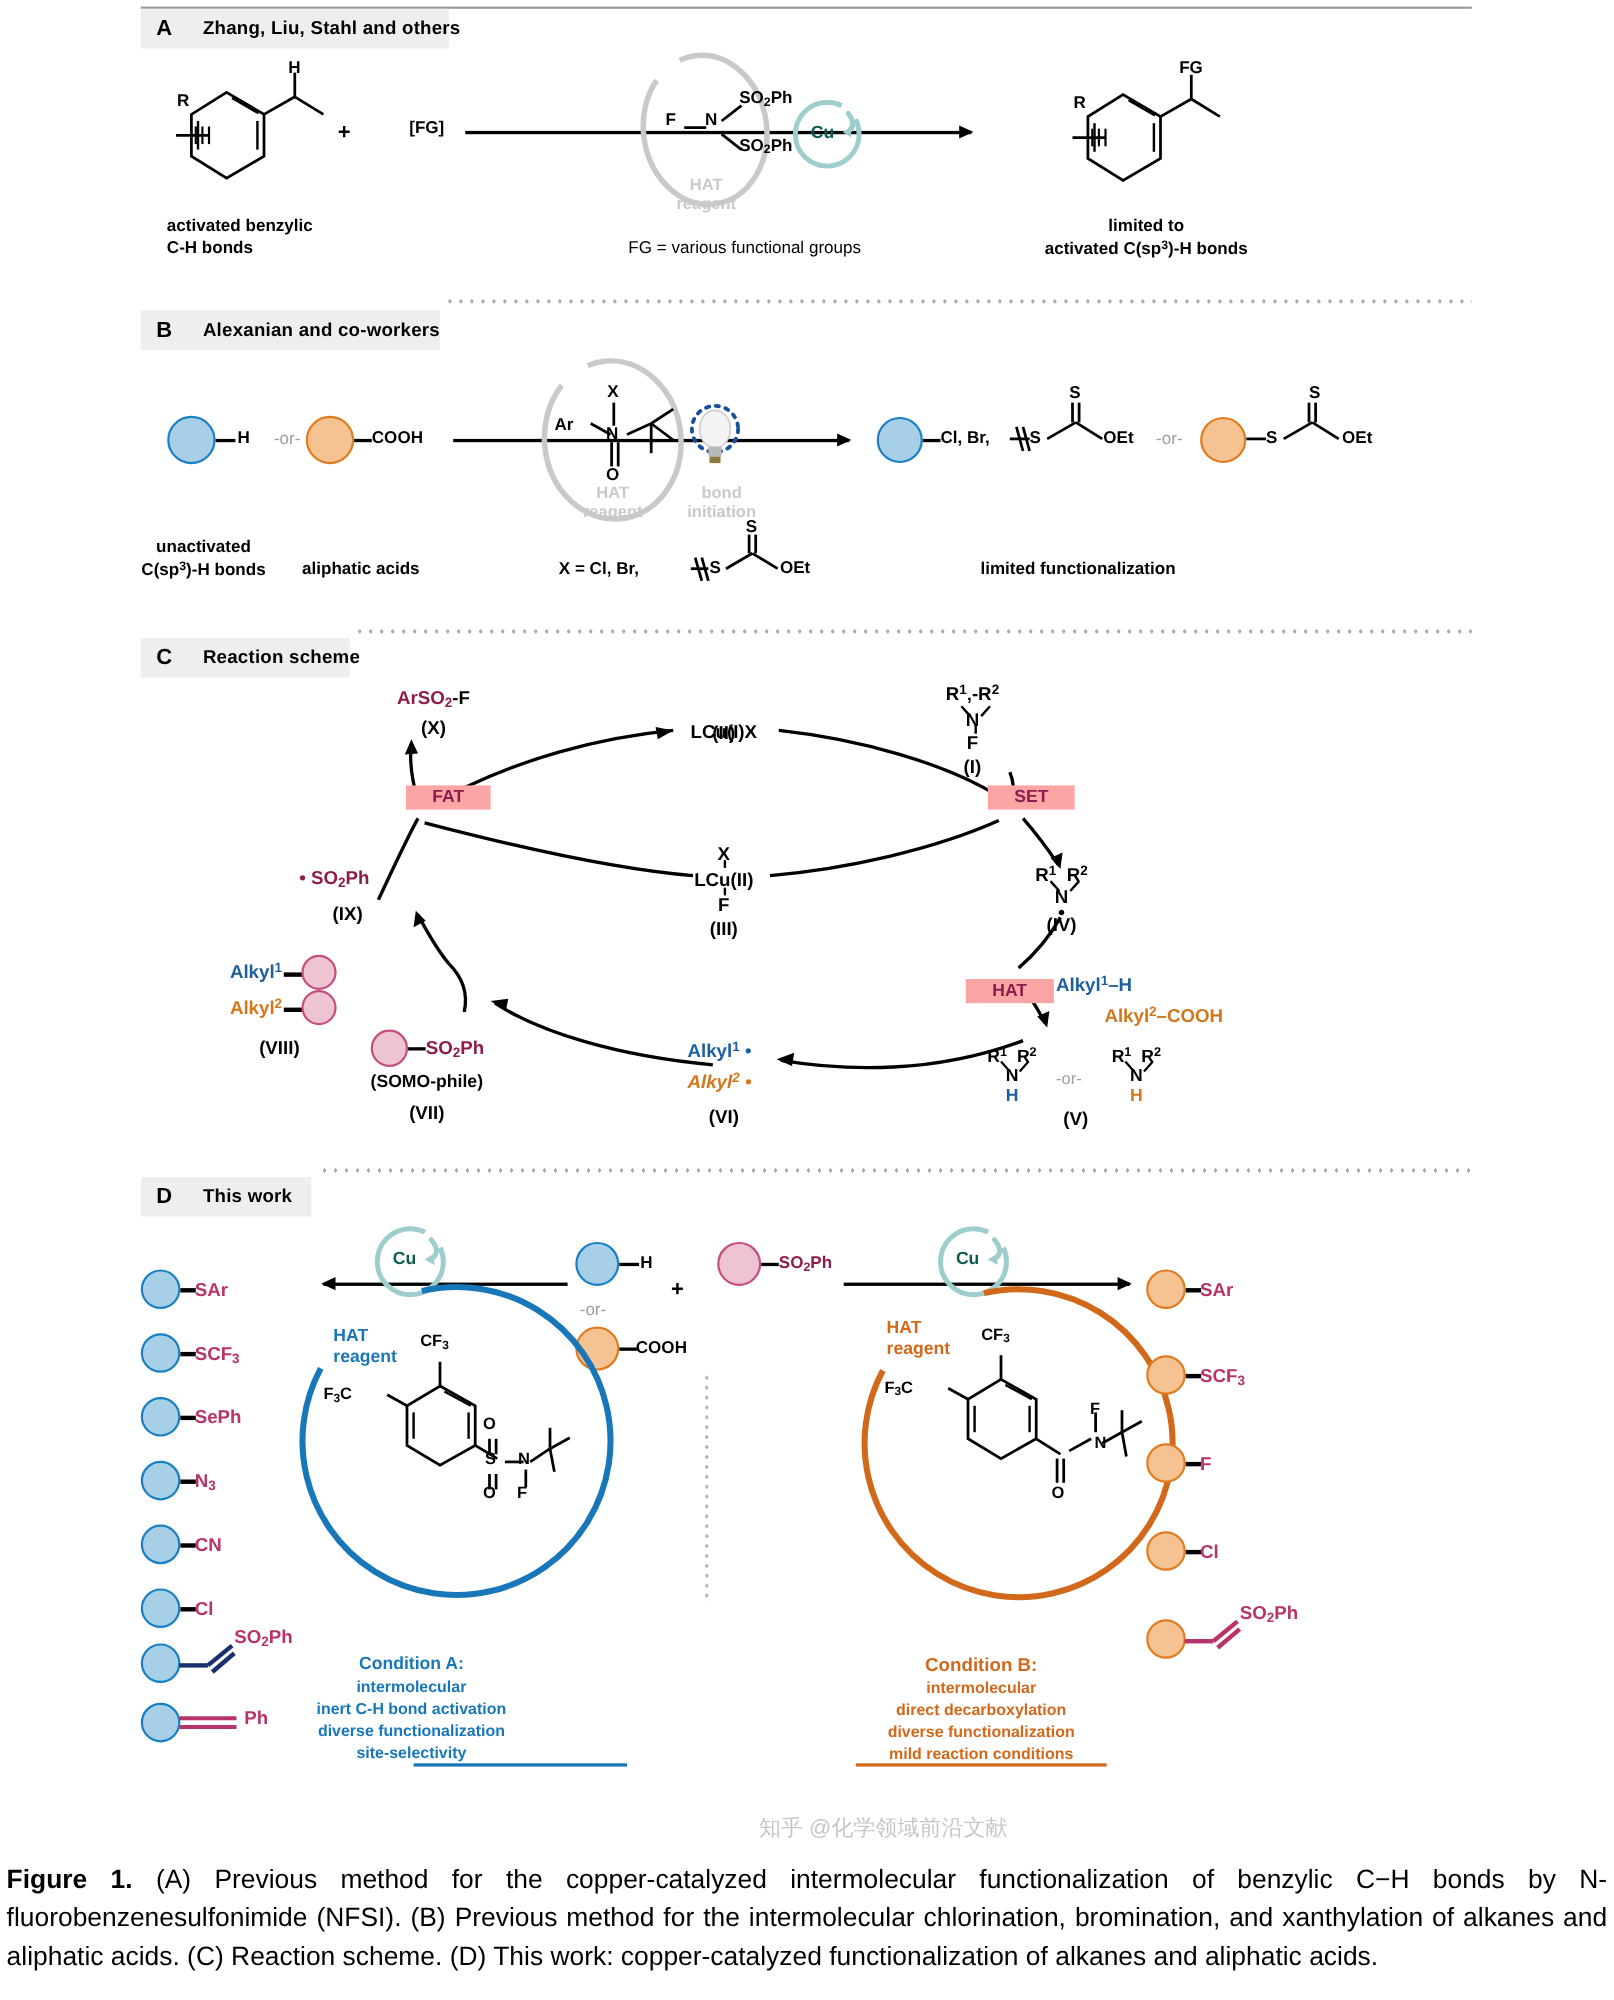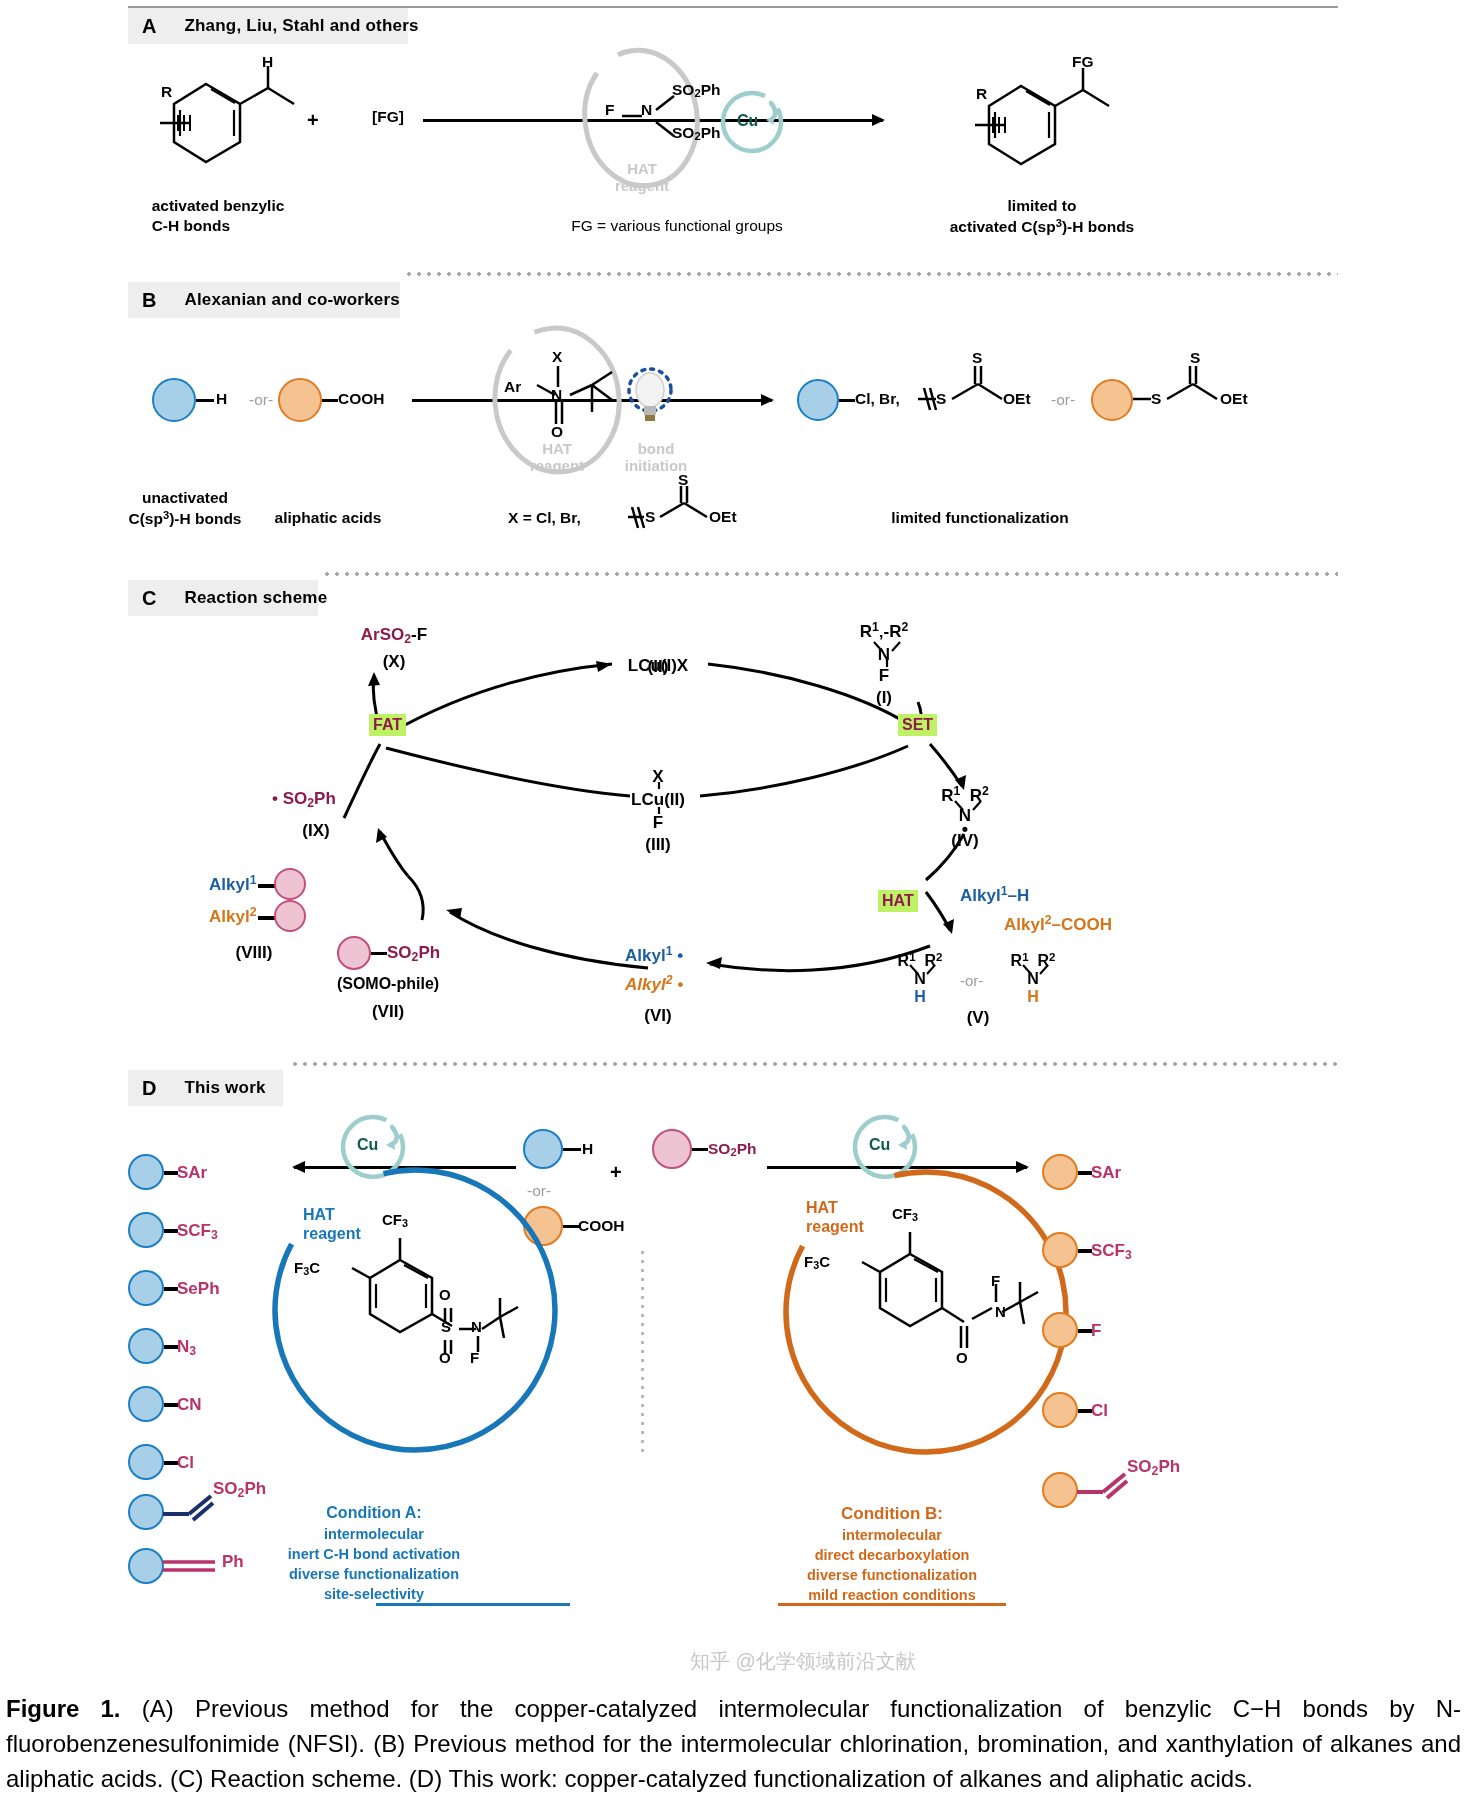--- a/index.html
+++ b/index.html
@@ -67,22 +67,22 @@
   .hat-txt { position:absolute; color:#c9c9c9; font-weight:bold; font-size:15px; text-align:center; line-height:1.15; }
 
   .cu-txt { position:absolute; color:#0d5c52; font-weight:bold; font-size:16px; }
 
   
   .maroon { color:#8e1b4d; }
   .blueC { color:#1b5f9e; }
   .orangeC { color:#d4761a; }
   .grayC { color:#9c9c9c; }
   .chip {
-    position:absolute; background:#bef264; color:#8e1b4d;
-    font-weight:bold; font-size:16px; padding:2px 4px; white-space:nowrap;
+    position:absolute; background:#fca5a5; color:#8e1b4d;
+    font-weight:bold; font-size:16px; padding:2px 24px; white-space:nowrap;
   }
 
   
   .dblue { color:#1877b8; }
   .dorange { color:#d1681a; }
   .dpink { color:#b8336a; }
   .cond {
     position:absolute; text-align:center; font-weight:bold; font-size:14.5px; line-height:1.38;
   }
   .condrule { position:absolute; height:3px; }

